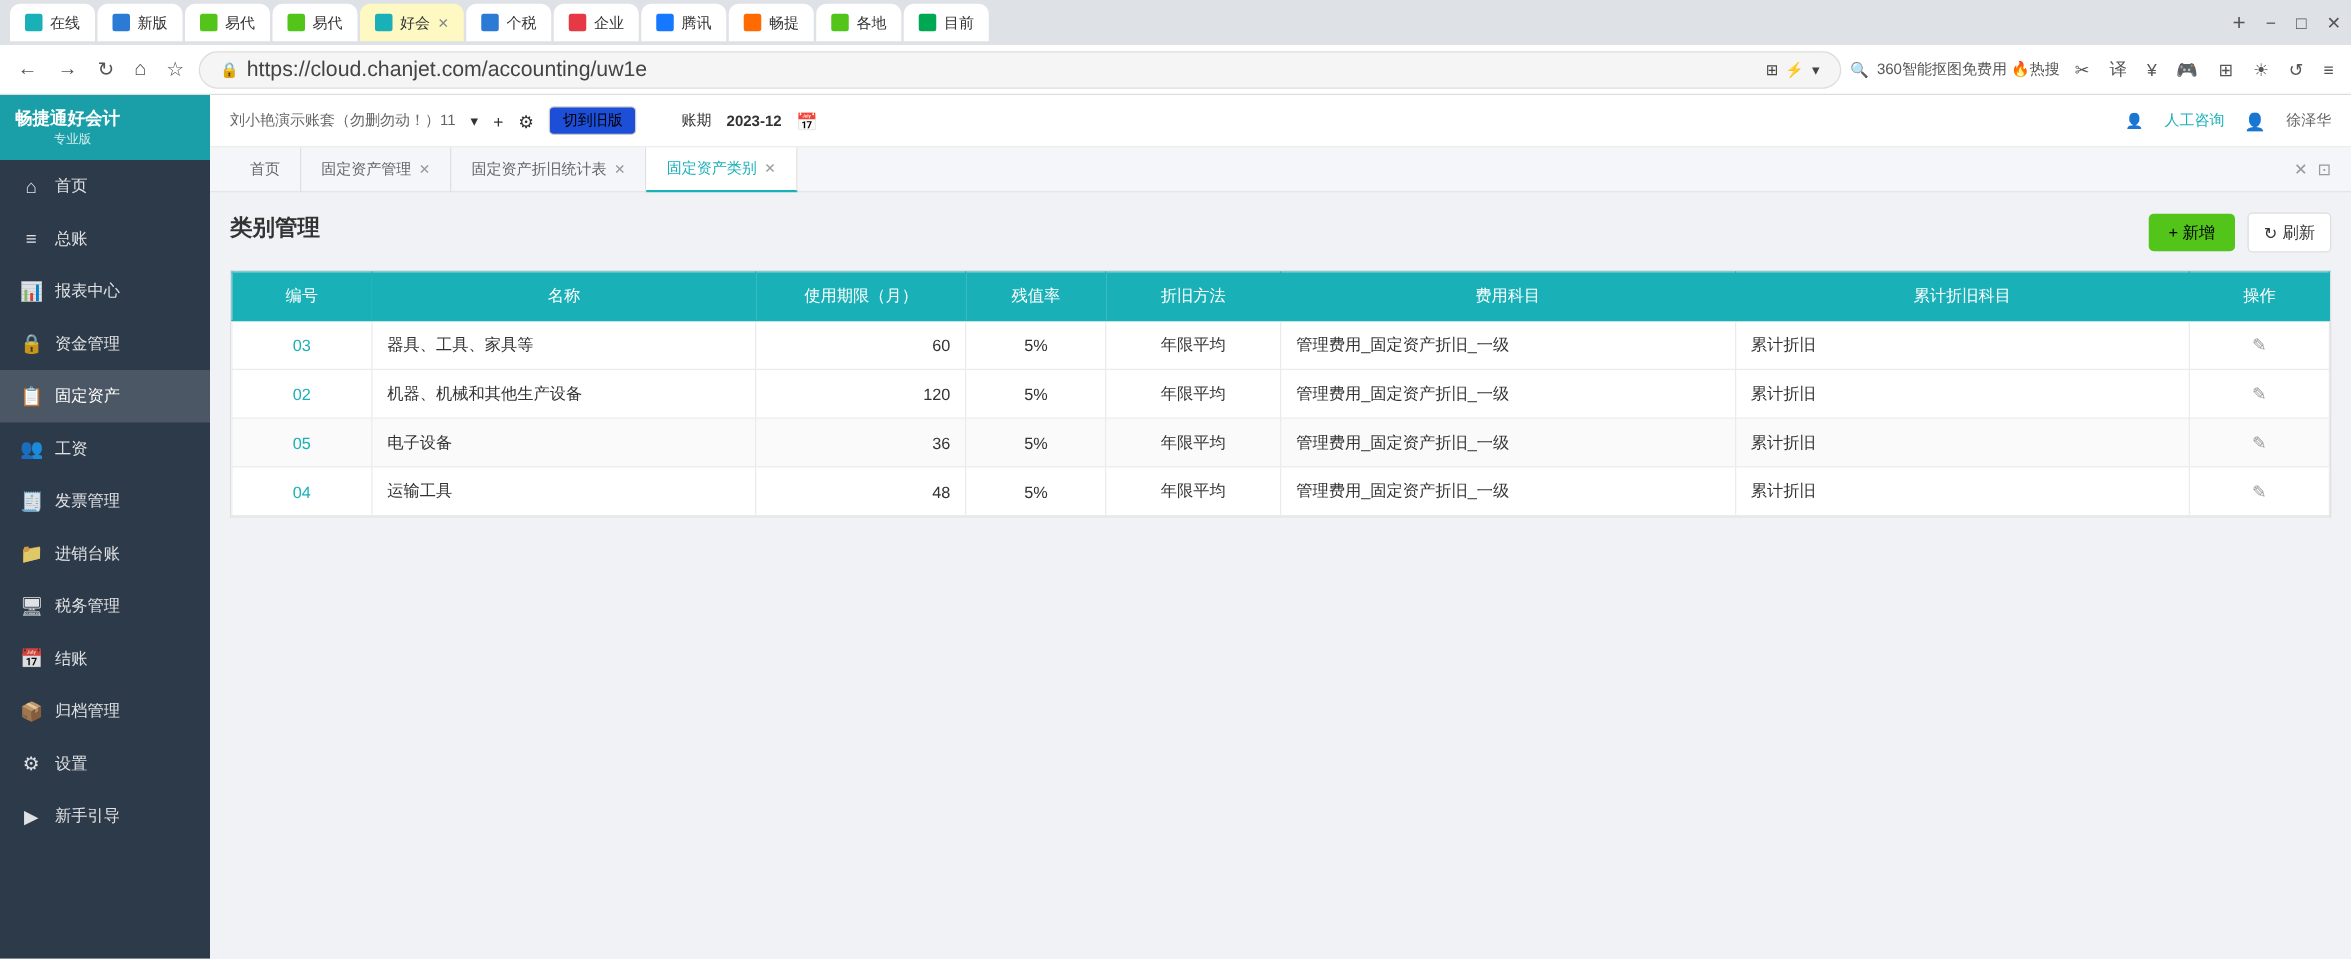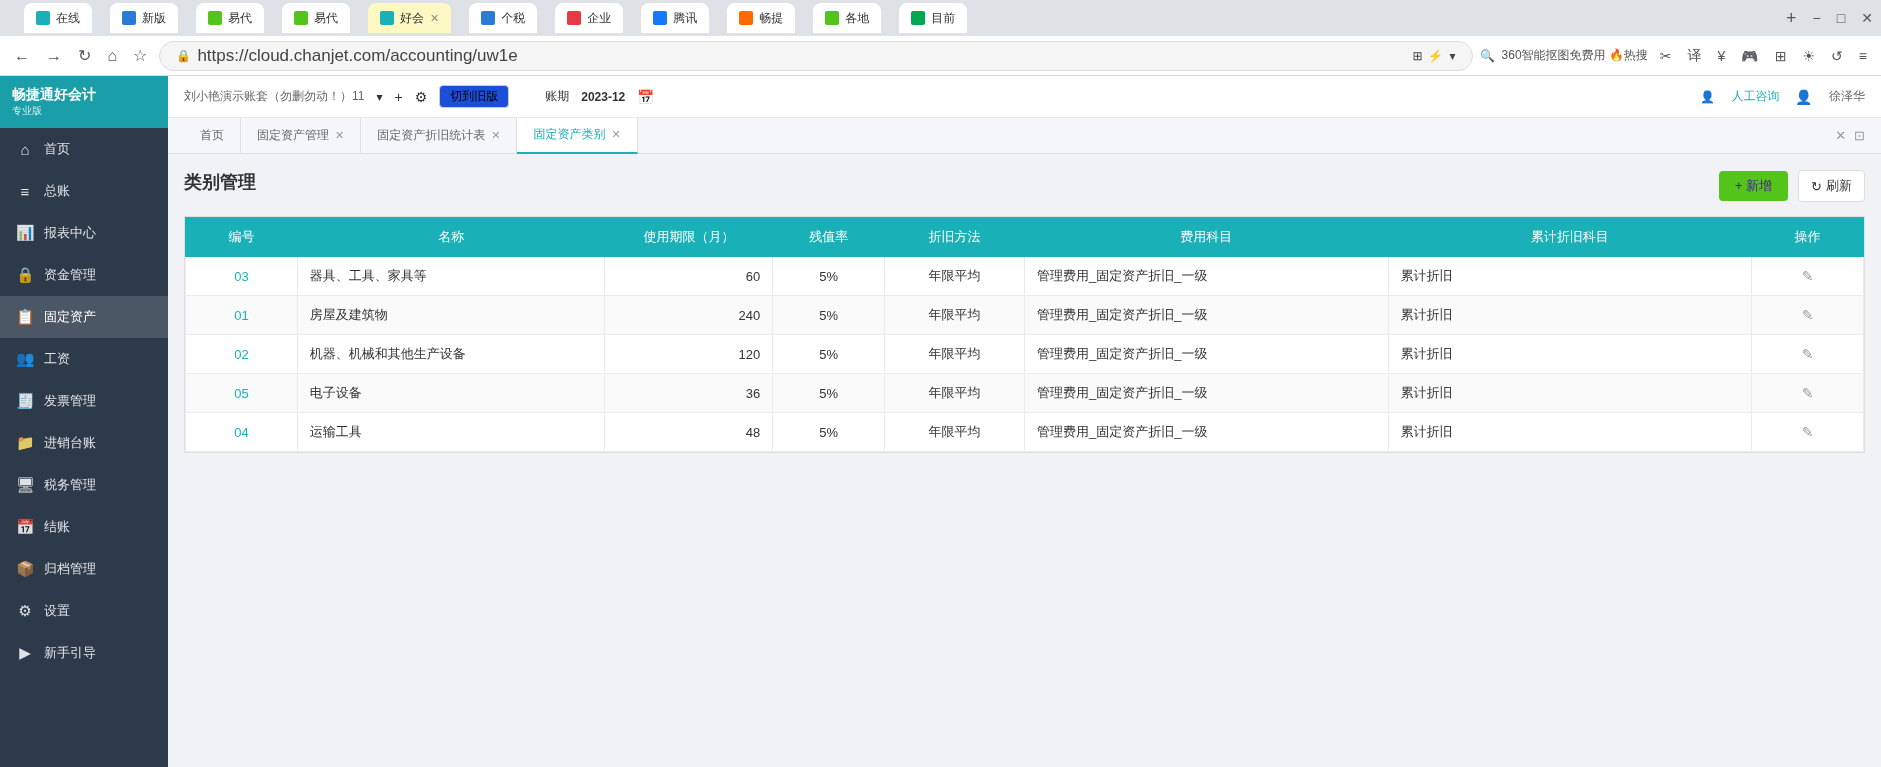--- a/index.html
+++ b/index.html
@@ -1,39 +1,39 @@
 <!DOCTYPE html>
 <html><head>
   <meta charset="utf-8">
   <style>
     * { margin: 0; padding: 0; box-sizing: border-box; }
     body { font-family: 'Microsoft YaHei', Arial, sans-serif; font-size: 13px; background: #f0f2f5; color: #333; overflow: hidden; }
 
     
     .browser-chrome { background: #dee1e6; height: 36px; display: flex; align-items: center; padding: 0 8px; gap: 2px; }
-    .browser-tab { background: #fff; border-radius: 8px 8px 0 0; padding: 4px 12px; height: 30px; display: flex; align-items: center; font-size: 12px; gap: 6px; white-space: nowrap; margin-left: 16px; }
+    .browser-tab { background: #fff; border-radius: 8px 8px 0 0; padding: 4px 12px; height: 30px; display: flex; align-items: center; font-size: 12px; gap: 6px; white-space: nowrap; }
     .browser-tab.active { background: #fff; }
     .browser-tab-close { cursor: pointer; color: #888; font-size: 11px; }
     .tab-icon { width: 14px; height: 14px; border-radius: 2px; display: inline-block; }
 
     .browser-toolbar { background: #fff; height: 40px; display: flex; align-items: center; padding: 0 10px; gap: 8px; border-bottom: 1px solid #ddd; }
     .nav-btn { background: none; border: none; cursor: pointer; font-size: 16px; color: #555; padding: 4px; }
     .address-bar { flex: 1; background: #f5f5f5; border: 1px solid #ddd; border-radius: 20px; padding: 4px 16px; font-size: 12px; color: #444; display: flex; align-items: center; gap: 6px; }
     .search-area { display: flex; align-items: center; gap: 6px; font-size: 12px; color: #555; }
     .toolbar-icons { display: flex; gap: 8px; align-items: center; }
     .toolbar-icon-btn { background: none; border: none; cursor: pointer; font-size: 14px; color: #555; padding: 4px; }
 
     
     .app-container { display: flex; height: calc(767px - 76px); }
 
     
     .sidebar { width: 168px; background: #2d3a4a; color: #fff; display: flex; flex-direction: column; flex-shrink: 0; }
     .sidebar-header { background: #1a9fa8; padding: 10px 12px; }
     .sidebar-logo { font-size: 14px; font-weight: bold; color: #fff; }
-    .sidebar-logo-sub { font-size: 10px; color: rgba(255,255,255,0.8); }
+    .sidebar-logo-sub { font-size: 10px; color: rgba(255,255,255,0.8); margin-left: 31px; }
     .sidebar-item { display: flex; align-items: center; gap: 10px; padding: 12px 16px; cursor: pointer; color: rgba(255,255,255,0.85); font-size: 13px; }
     .sidebar-item.active { background: rgba(255,255,255,0.15); color: #fff; }
     .sidebar-icon { font-size: 15px; width: 18px; text-align: center; }
 
     
     .main-content { flex: 1; display: flex; flex-direction: column; overflow: hidden; }
 
     
     .app-header { background: #fff; height: 42px; display: flex; align-items: center; padding: 0 16px; border-bottom: 1px solid #e8e8e8; gap: 12px; }
     .header-user { font-size: 12px; color: #666; }
@@ -45,21 +45,21 @@
     .tab-bar { background: #f5f6fa; border-bottom: 1px solid #e0e0e0; display: flex; align-items: center; padding: 0 16px; height: 36px; gap: 0; }
     .page-tab { padding: 0 16px; height: 36px; display: flex; align-items: center; font-size: 12px; color: #666; cursor: pointer; border-right: 1px solid #e0e0e0; gap: 6px; }
     .page-tab.active { background: #fff; color: #1ab0b8; border-bottom: 2px solid #1ab0b8; }
     .page-tab-close { color: #999; font-size: 11px; }
 
     
     .content-area { flex: 1; padding: 16px; background: #f0f2f5; overflow: auto; }
     .page-header { display: flex; justify-content: space-between; margin-bottom: 14px; }
     .page-title { font-size: 18px; font-weight: bold; color: #333; }
     .header-actions { display: flex; gap: 10px; align-items: center; }
-    .btn-add { background: #52c41a; color: #4c1d95; border: none; border-radius: 4px; padding: 6px 16px; font-size: 13px; cursor: pointer; display: flex; align-items: center; gap: 4px; }
+    .btn-add { background: #52c41a; color: #000000; border: none; border-radius: 4px; padding: 6px 16px; font-size: 13px; cursor: pointer; display: flex; align-items: center; gap: 4px; }
     .btn-refresh { background: #fff; color: #333; border: 1px solid #ddd; border-radius: 4px; padding: 6px 12px; font-size: 13px; cursor: pointer; display: flex; align-items: center; gap: 4px; }
 
     
     .data-table { width: 100%; border-collapse: collapse; background: #fff; }
     .data-table thead tr { background: #1ab0b8; color: #fff; }
     .data-table thead th { padding: 10px 12px; text-align: center; font-size: 13px; font-weight: normal; border: 1px solid #1ab0b8; }
     .data-table tbody tr { border-bottom: 1px solid #e8e8e8; }
     .data-table tbody tr:nth-child(even) { background: #fafafa; }
     .data-table tbody td { padding: 10px 12px; font-size: 13px; color: #333; border: 1px solid #ebebeb; }
     .data-table tbody td.center { text-align: center; }
@@ -279,30 +279,20 @@
               <th style="width:260px;">费用科目</th>
               <th style="width:260px;">累计折旧科目</th>
               <th style="width:80px;">操作</th>
             </tr>
           </thead>
           <tbody id="table-body">
           <tr style="background: rgb(255, 255, 255);">
     <td class="center" style="color:#1ab0b8; cursor:pointer;">03</td>
     <td>器具、工具、家具等</td>
     <td class="right">60</td>
-    <td class="center">5%</td>
-    <td class="center">年限平均</td>
-    <td>管理费用_固定资产折旧_一级</td>
-    <td>累计折旧</td>
-    <td class="center"><span class="edit-icon">✎</span></td>
-  </tr>
-              <tr style="background: rgb(250, 250, 250);">
-    <td class="center" style="color:#1ab0b8; cursor:pointer;">01</td>
-    <td>房屋及建筑物</td>
-    <td class="right">240</td>
     <td class="center">5%</td>
     <td class="center">年限平均</td>
     <td>管理费用_固定资产折旧_一级</td>
     <td>累计折旧</td>
     <td class="center"><span class="edit-icon">✎</span></td>
   </tr>
               <tr style="background: rgb(255, 255, 255);">
     <td class="center" style="color:#1ab0b8; cursor:pointer;">02</td>
     <td>机器、机械和其他生产设备</td>
     <td class="right">120</td>

